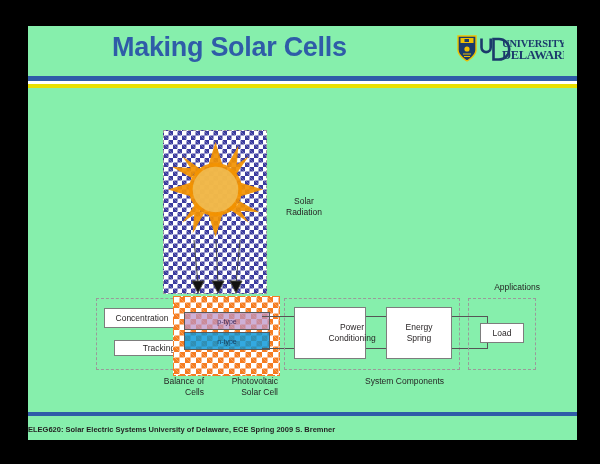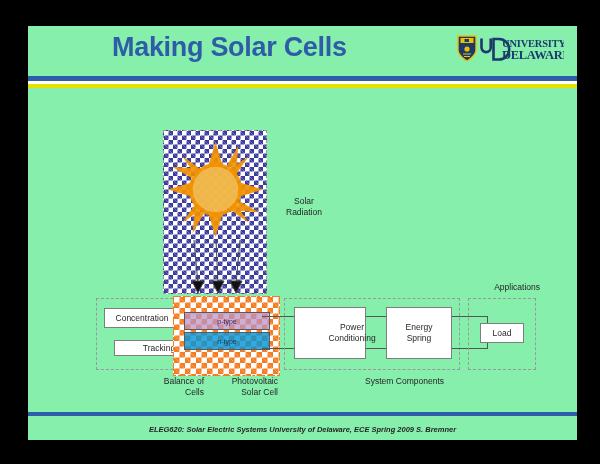--- a/index.html
+++ b/index.html
@@ -158,24 +158,23 @@
   
   .foot-rule{
     position:absolute; left:0; bottom:24px;
     width:549px; height:4px;
     background:#2f5ca8;
   }
   .foot-text{
     position:absolute;
     left:0; bottom:6px;
     width:549px;
-    text-align:center;
+    text-align:left;
     font-size:7.5px;
     font-weight:bold;
-    font-style:italic;
     color:#231f20;
     white-space:nowrap;
   }
 </style>
 </head>
 <body>
 
 <div class="slide">
 
   <div class="header">

